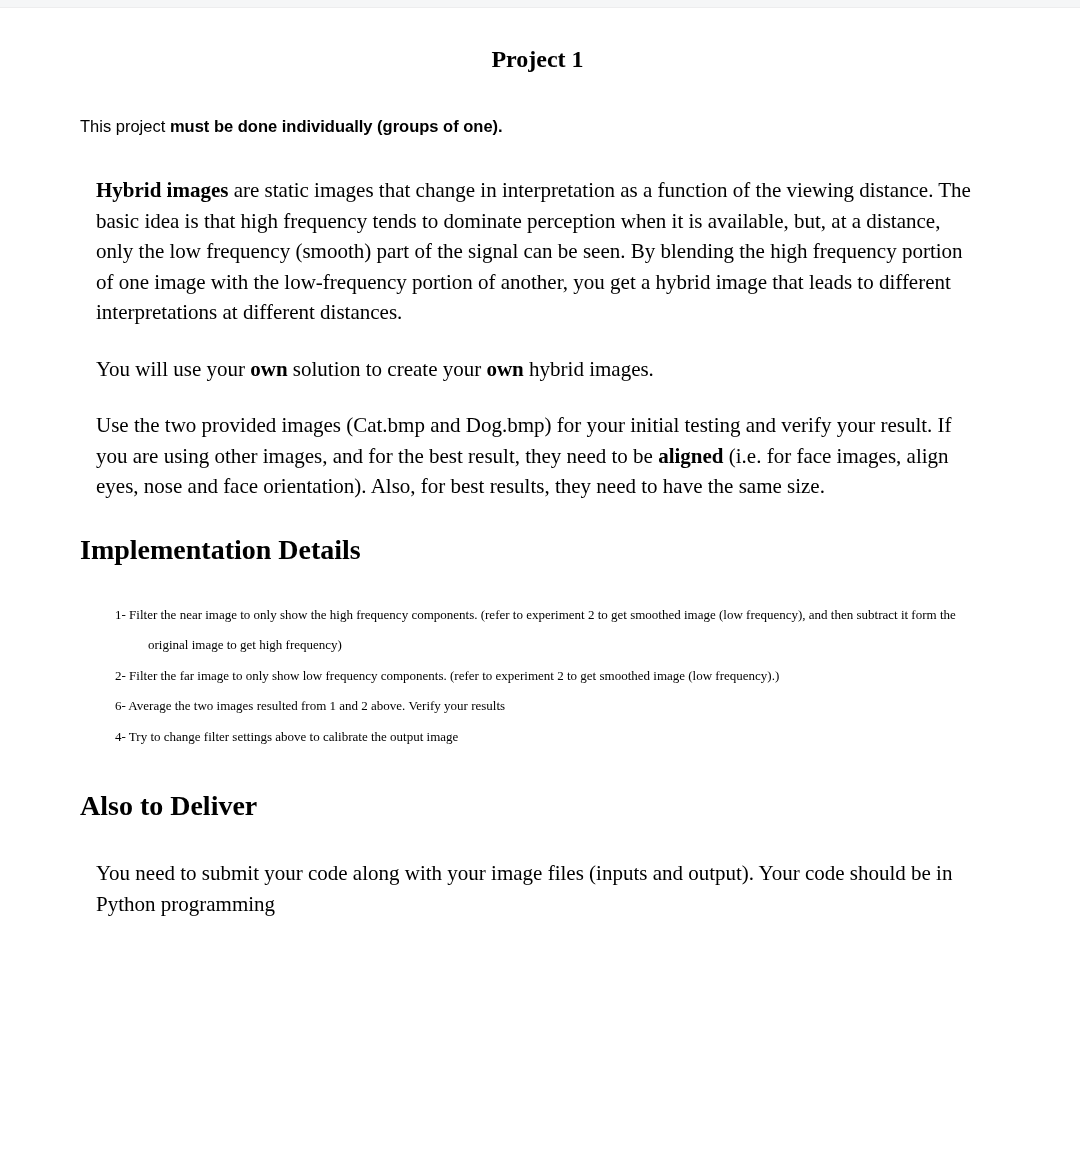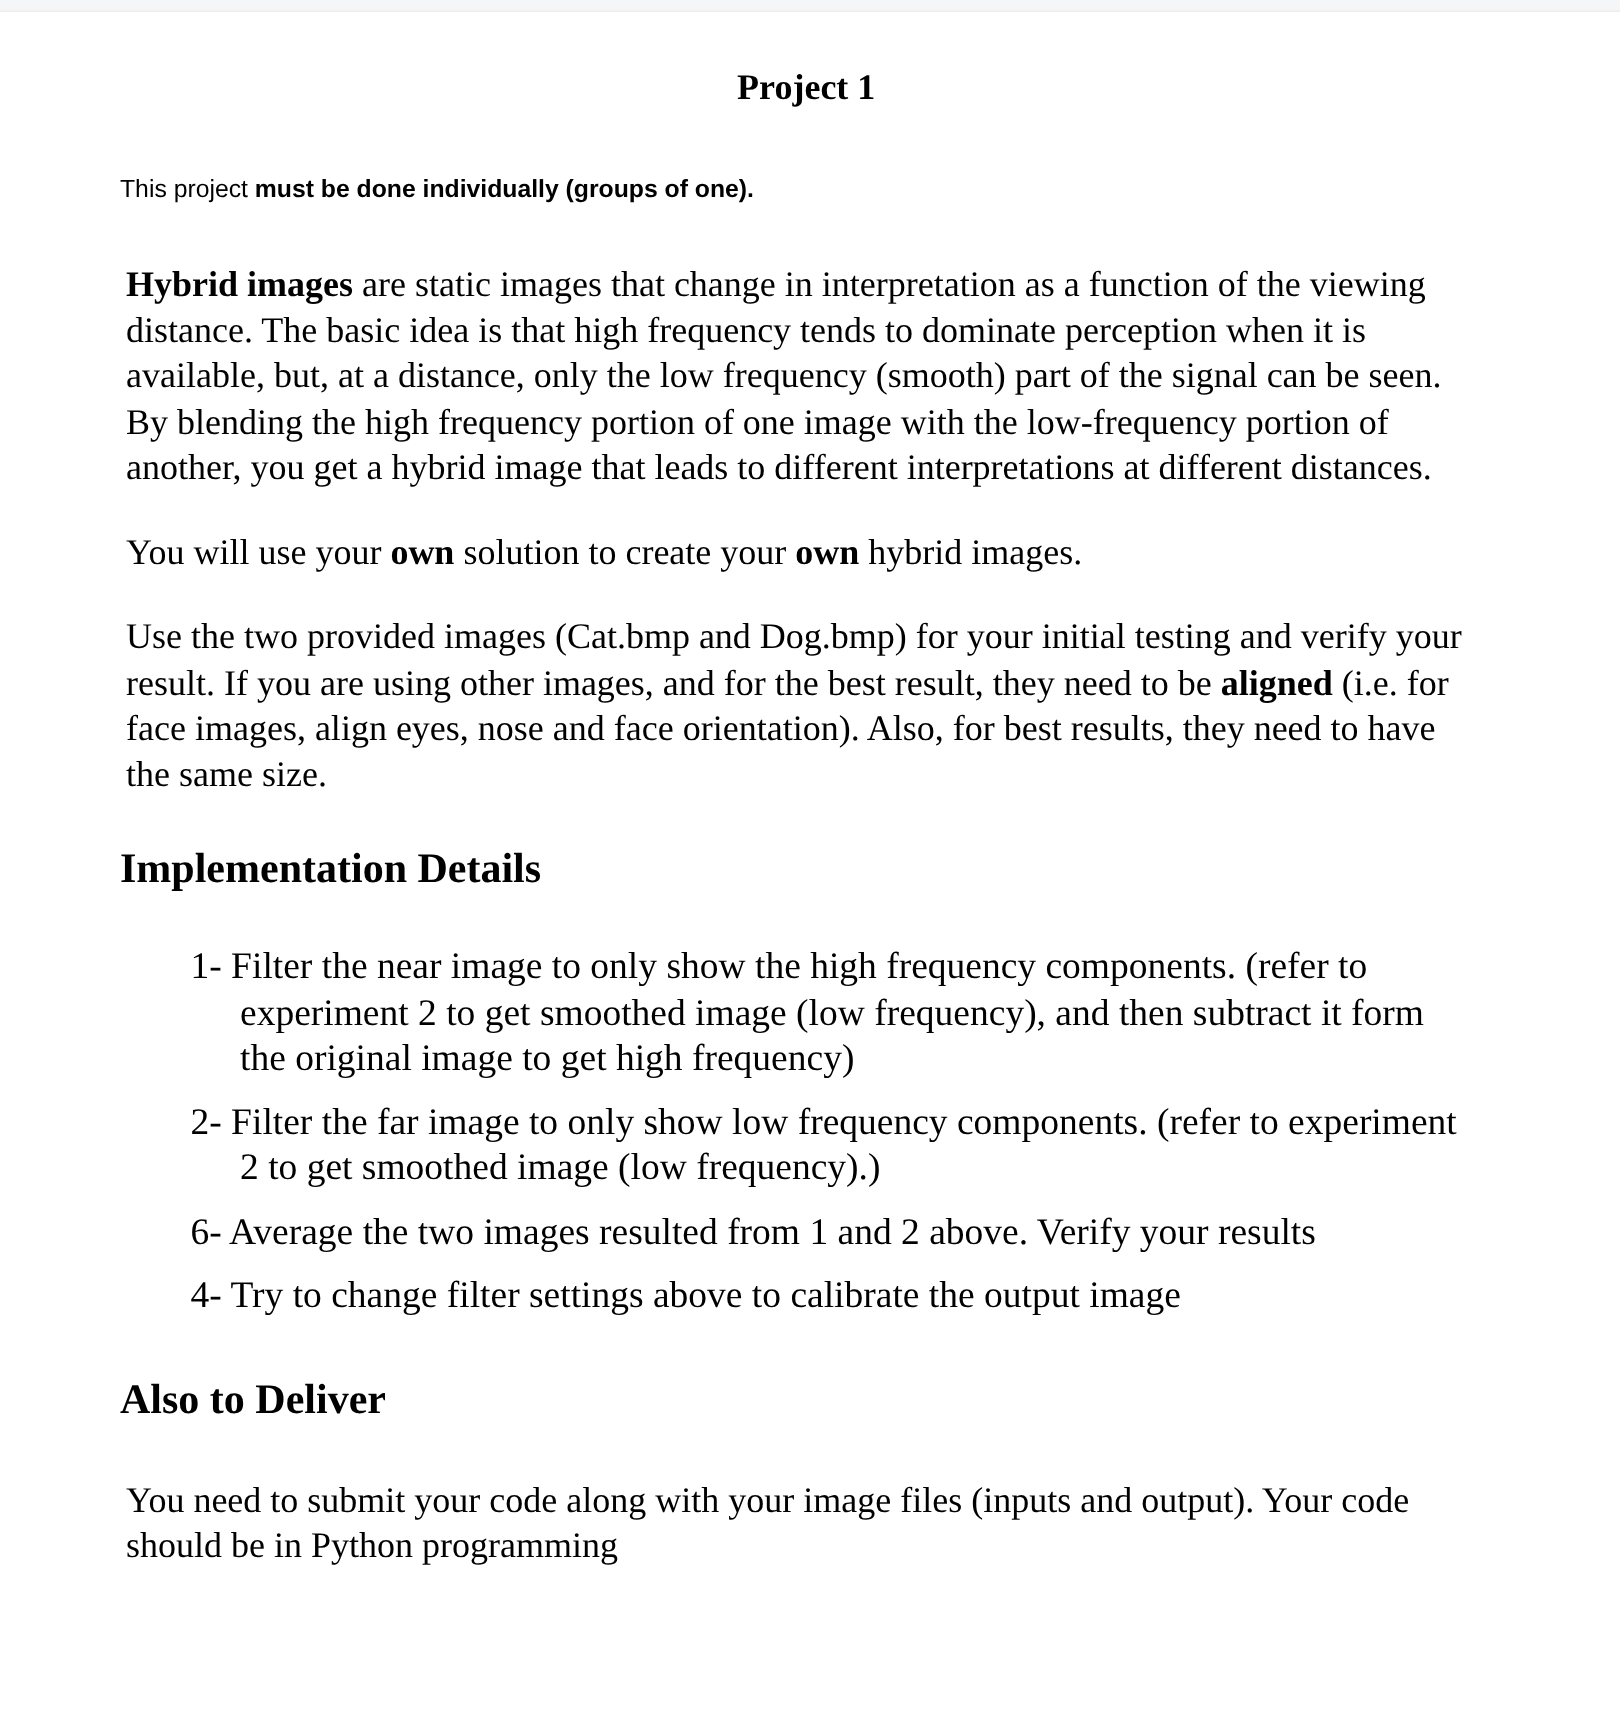--- a/index.html
+++ b/index.html
@@ -29,47 +29,47 @@
     font-family: "Liberation Serif", serif;
     text-align: center;
   }
   .note {
     margin: 41px 0 0 0;
     font-family: "Liberation Sans", sans-serif;
     font-size: 16.5px;
     line-height: 22px;
   }
   .body-p {
-    margin: 4px;
-    font-size: 24px;
+    margin: 16px;
+    font-size: 21px;
     line-height: 30.5px;
   }
   .p-hybrid { margin-top: 38px; }
   .p-own    { margin-top: 26px; }
   .p-images { margin-top: 26px; }
   .p-submit { margin-top: 36px; }
   h2.section-heading {
     margin: 32px 0 0 0;
     font-size: 28px;
     line-height: 32px;
     font-weight: bold;
     font-family: "Liberation Serif", serif;
   }
   h2.deliver-heading { margin-top: 38px; }
   .impl-list {
     margin: 34px 0 0 0;
     padding: 0;
     list-style: none;
   }
   .impl-list .list-item {
-    font-size: 25px;
+    font-size: 13px;
     line-height: 30.5px;
     padding-left: 68px;
     text-indent: -33px;
-    margin: 12px;
+    margin: 0;
     font-family: Liberation Serif, serif;
   }
   .b, .bold { font-weight: bold; }
 </style>
 </head>
 <body>
 
 <div class="top-strip"></div>
 
 <div class="doc">

